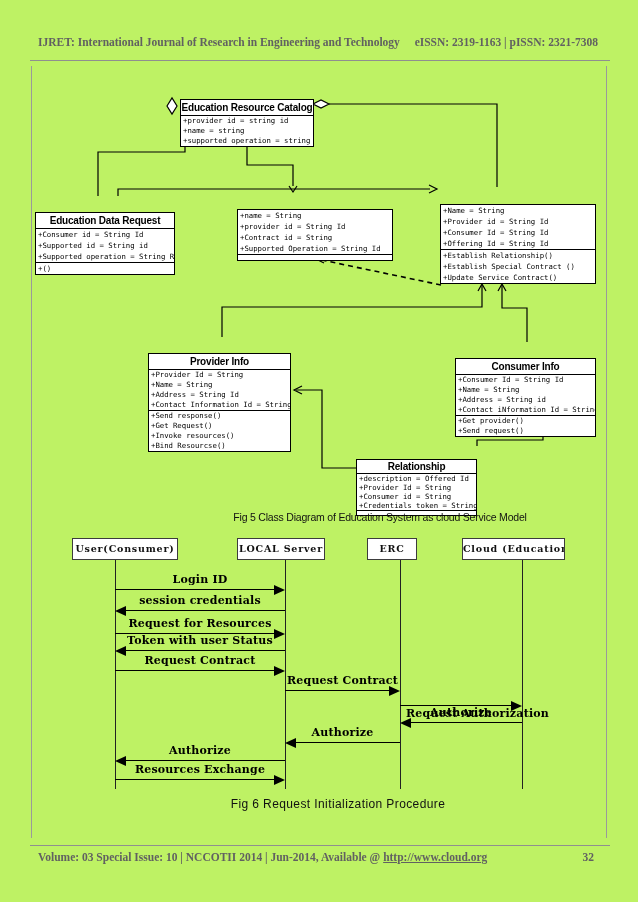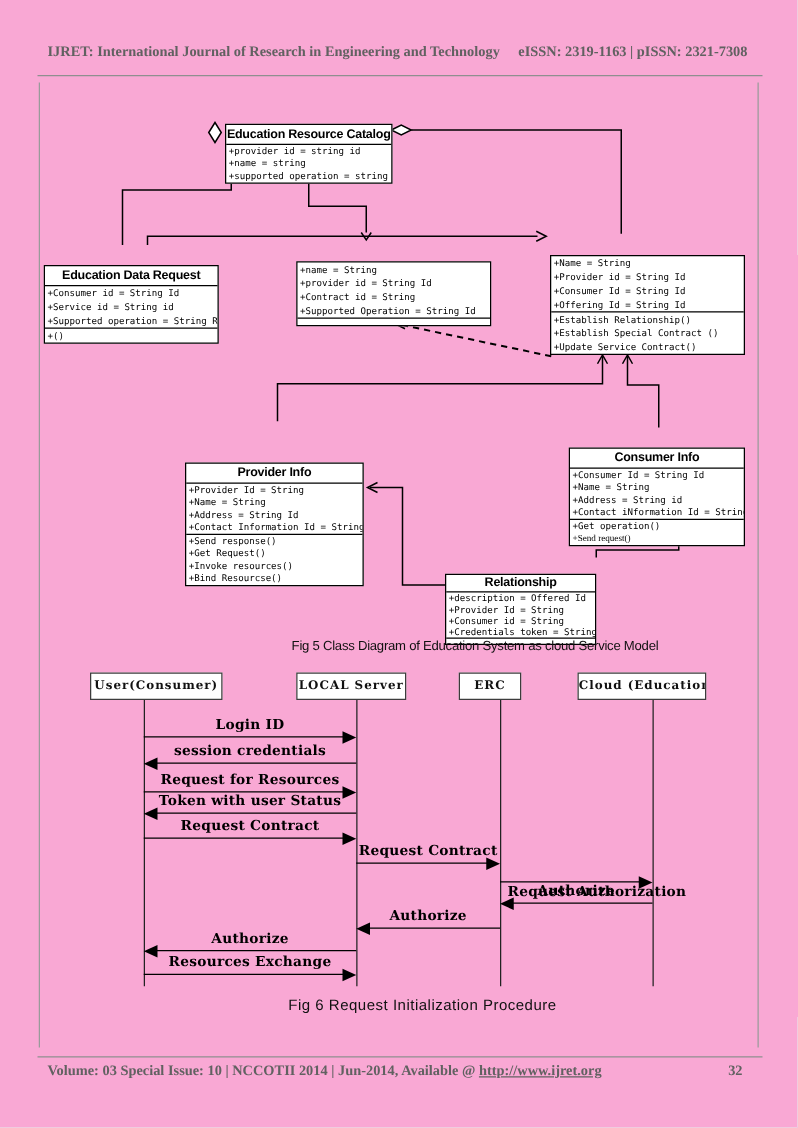--- a/index.html
+++ b/index.html
@@ -1,16 +1,16 @@
 <!DOCTYPE html>
 <html><head>
 <meta charset="utf-8">
 <style>
   html,body{margin:0;padding:0;background:#e8e8e8;}
-  .page{position:relative;width:638px;height:902px;background:#f9a8d4;overflow:hidden;
+  .page{position:relative;width:638px;height:902px;background:#bef264;overflow:hidden;
         font-family:"Liberation Sans",sans-serif;}
   
   .hdr-left{position:absolute;left:38px;top:36px;font:bold 11.5px "Liberation Serif",serif;color:#616161;}
   .hdr-right{position:absolute;right:40px;top:36px;font:bold 11.5px "Liberation Serif",serif;color:#616161;}
   .hrule{position:absolute;left:30px;right:28px;border-top:1.6px solid #8f8f8f;}
   .frame{position:absolute;top:66px;height:772px;width:1.2px;background:#9a9a9a;}
   .ftr-left{position:absolute;left:38px;top:851px;font:bold 11.5px "Liberation Serif",serif;color:#616161;}
   .ftr-left a{color:#616161;text-decoration:underline;}
   .ftr-page{position:absolute;right:44px;top:851px;font:bold 11.5px "Liberation Serif",serif;color:#616161;}
   
@@ -81,21 +81,21 @@
         <div class="cb-attrs">
           <div class="cb-row" style="line-height: 10px; height: 10px;">+provider id  = string id</div>
           <div class="cb-row" style="line-height: 10px; height: 10px;">+name = string</div>
           <div class="cb-row" style="line-height: 10px; height: 10px;">+supported operation = string ref</div>
         </div>
       </div>
       <div class="classbox" style="left: 35px; top: 196px; width: 140px;">
         <div class="cb-title" style="line-height: 15px; height: 15px;">Education Data Request</div>
         <div class="cb-attrs">
           <div class="cb-row" style="line-height: 11px; height: 11px;">+Consumer id = String Id</div>
-          <div class="cb-row" style="line-height: 11px; height: 11px;">+Service id = String id</div>
+          <div class="cb-row" style="line-height: 11px; height: 11px;">+Supported id = String id</div>
           <div class="cb-row" style="line-height: 11px; height: 11px;">+Supported operation = String Ref</div>
         </div>
         <div class="cb-ops">
           <div class="cb-row" style="line-height: 11px; height: 11px;">+()</div>
         </div>
       </div>
       <div class="classbox" style="left: 237px; top: 193px; width: 156px;">
         <div class="cb-attrs">
           <div class="cb-row" style="line-height: 11px; height: 11px;">+name = String</div>
           <div class="cb-row" style="line-height: 11px; height: 11px;">+provider id = String Id</div>
@@ -112,21 +112,21 @@
           <div class="cb-row" style="line-height: 11px; height: 11px;">+Provider id = String Id</div>
           <div class="cb-row" style="line-height: 11px; height: 11px;">+Consumer Id = String Id</div>
           <div class="cb-row" style="line-height: 11px; height: 11px;">+Offering Id = String Id</div>
         </div>
         <div class="cb-ops">
           <div class="cb-row" style="line-height: 11px; height: 11px;">+Establish Relationship()</div>
           <div class="cb-row" style="line-height: 11px; height: 11px;">+Establish Special Contract ()</div>
           <div class="cb-row" style="line-height: 11px; height: 11px;">+Update Service Contract()</div>
         </div>
       </div>
-      <div class="classbox" style="left: 148px; top: 354px; width: 143px;">
+      <div class="classbox" style="left: 148px; top: 337px; width: 143px;">
         <div class="cb-title" style="line-height: 15px; height: 15px;">Provider Info</div>
         <div class="cb-attrs">
           <div class="cb-row" style="line-height: 10px; height: 10px;">+Provider Id = String</div>
           <div class="cb-row" style="line-height: 10px; height: 10px;">+Name = String</div>
           <div class="cb-row" style="line-height: 10px; height: 10px;">+Address = String Id</div>
           <div class="cb-row" style="line-height: 10px; height: 10px;">+Contact Information Id = String Id</div>
         </div>
         <div class="cb-ops">
           <div class="cb-row" style="line-height: 10px; height: 10px;">+Send response()</div>
           <div class="cb-row" style="line-height: 10px; height: 10px;">+Get Request()</div>
@@ -136,22 +136,22 @@
       </div>
       <div class="classbox" style="left: 455px; top: 342px; width: 141px;">
         <div class="cb-title" style="line-height: 15px; height: 15px;">Consumer Info</div>
         <div class="cb-attrs">
           <div class="cb-row" style="line-height: 10px; height: 10px;">+Consumer Id = String Id</div>
           <div class="cb-row" style="line-height: 10px; height: 10px;">+Name = String</div>
           <div class="cb-row" style="line-height: 10px; height: 10px;">+Address  = String id</div>
           <div class="cb-row" style="line-height: 10px; height: 10px;">+Contact iNformation Id = String Id</div>
         </div>
         <div class="cb-ops">
-          <div class="cb-row" style="line-height: 10px; height: 10px;">+Get operation()</div>
-          <div class="cb-row" style="line-height: 10px; height: 10px; font-family: Liberation Serif, serif;">+Send request()</div>
+          <div class="cb-row" style="line-height: 10px; height: 10px;">+Get provider()</div>
+          <div class="cb-row" style="line-height: 10px; height: 10px;">+Send request()</div>
         </div>
       </div>
       <div class="classbox" style="left: 356px; top: 443px; width: 121px;">
         <div class="cb-title" style="line-height: 13px; height: 13px;">Relationship</div>
         <div class="cb-attrs">
           <div class="cb-row" style="line-height: 9px; height: 9px;">+description = Offered Id</div>
           <div class="cb-row" style="line-height: 9px; height: 9px;">+Provider Id = String</div>
           <div class="cb-row" style="line-height: 9px; height: 9px;">+Consumer id = String</div>
           <div class="cb-row" style="line-height: 9px; height: 9px;">+Credentials token = String Id</div>
         </div>
@@ -201,15 +201,15 @@
       <div class="msg-label" style="left: 115px; top: 744px; width: 170px;">Authorize</div>
       <div class="msg-line" style="left: 125px; top: 760px; width: 160px;"></div>
       <div class="arr arr-l" style="left: 115px; top: 756px;"></div>
       <div class="msg-label" style="left: 115px; top: 763px; width: 170px;">Resources Exchange</div>
       <div class="msg-line" style="left: 115px; top: 779px; width: 160px;"></div>
       <div class="arr arr-r" style="left: 274px; top: 775px;"></div>
     </div>
   <div class="caption6">Fig 6  Request Initialization Procedure</div>
 
   <div class="hrule" style="top:845px"></div>
-  <span class="ftr-left"><span>Volume: 03 Special Issue: 10 | NCCOTII 2014 | Jun-2014, Available @ </span><a href="#">http://www.ijret.org</a></span>
+  <span class="ftr-left"><span>Volume: 03 Special Issue: 10 | NCCOTII 2014 | Jun-2014, Available @ </span><a href="#">http://www.cloud.org</a></span>
   <span class="ftr-page">32</span>
 </div>
 
 </body></html>

